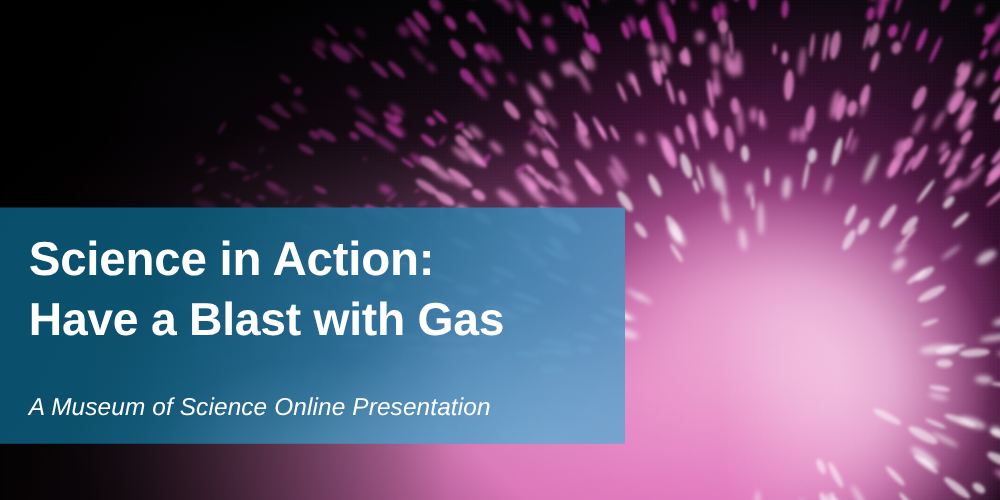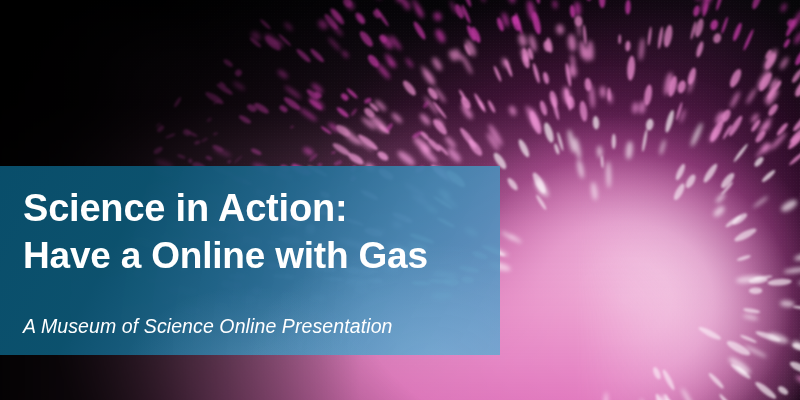--- a/index.html
+++ b/index.html
@@ -710,18 +710,18 @@
           <ellipse cx="367.9" cy="100.7" rx="3.8" ry="2.4" transform="rotate(-27.0 367.9 100.7)" fill="#EC3CC3" opacity="0.62"></ellipse>
         </g>
     </svg>
   </div>
 
   <div class="bg-layer bg-vignette"></div>
 
   <div id="text-panel">
     <div id="panel-content">
       <div class="title-line" id="title-line-1">Science in Action:</div>
-      <div class="title-line" id="title-line-2">Have a Online with Gas</div>
+      <div class="title-line" id="title-line-2">Have a Blast with Gas</div>
       <div id="subtitle">A Museum of Science Online Presentation</div>
     </div>
   </div>
 
 </div>
 
 </body></html>

